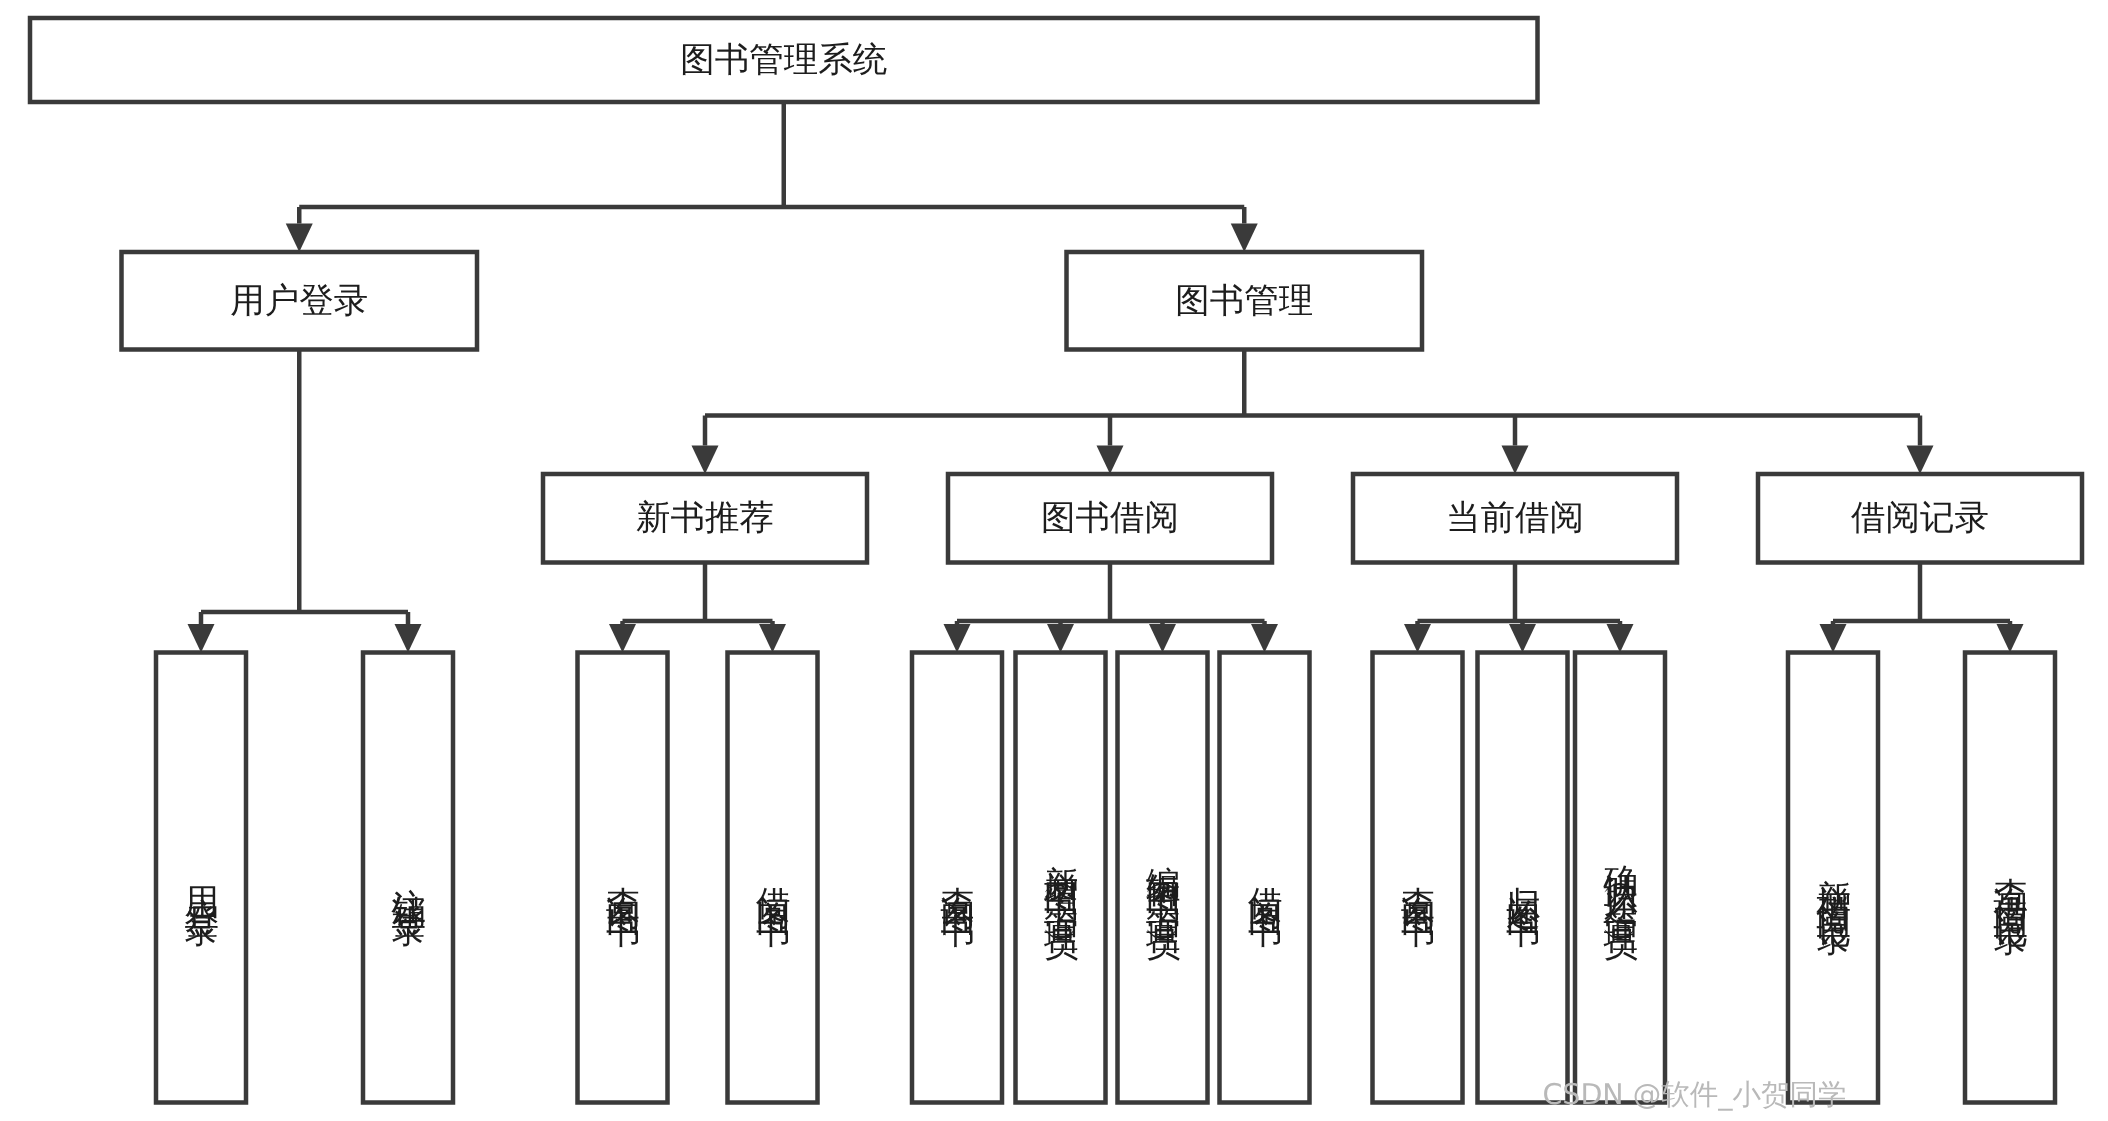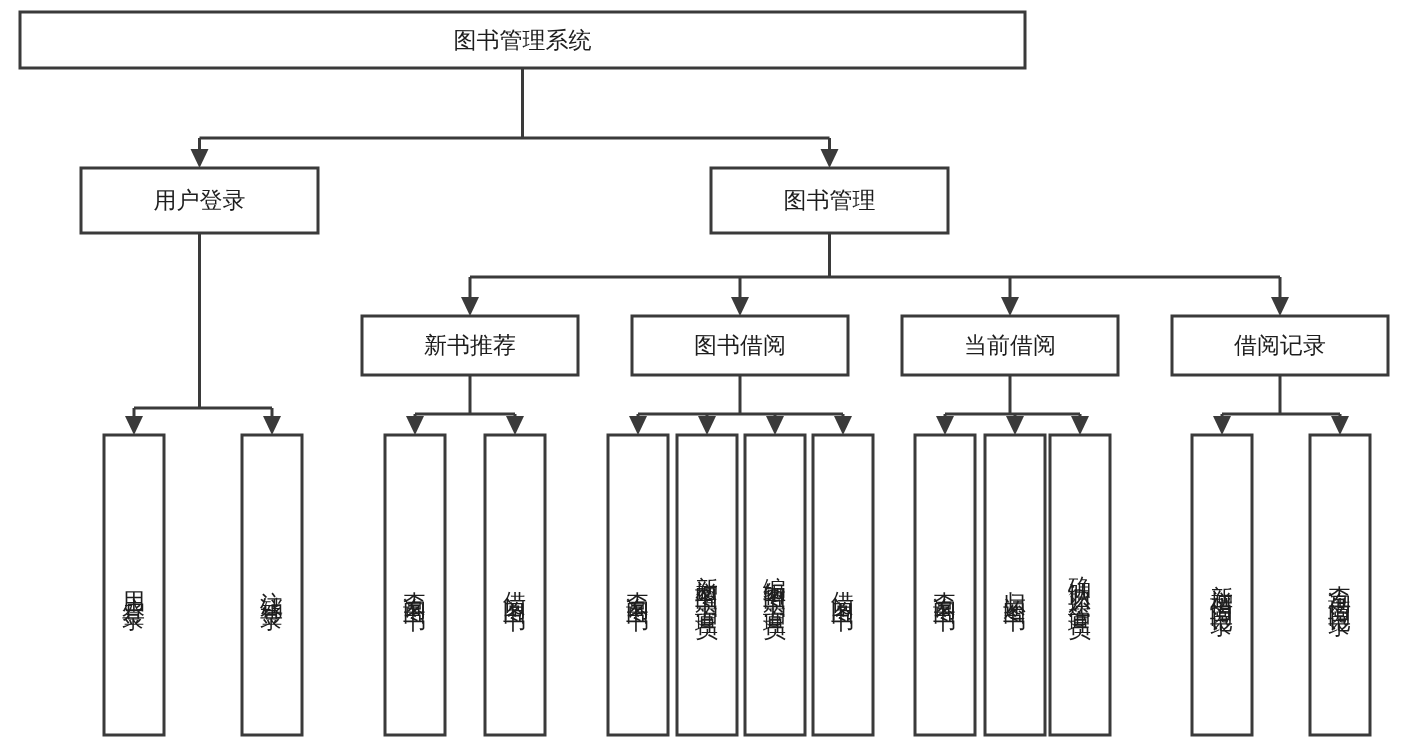--- a/index.html
+++ b/index.html
@@ -207,13 +207,14 @@
           <rect x="1192" y="435" width="60" height="300" class="node-box"></rect>
           <text x="1222" y="585" class="node-label-v">新增借阅记录</text>
         </g>
         <g>
           <rect x="1310" y="435" width="60" height="300" class="node-box"></rect>
           <text x="1340" y="585" class="node-label-v">查询借阅记录</text>
         </g>
       </g>
   </svg>
 
+  <div class="watermark">CSDN @软件_小贺同学</div>
 </div>
 
 </body></html>

